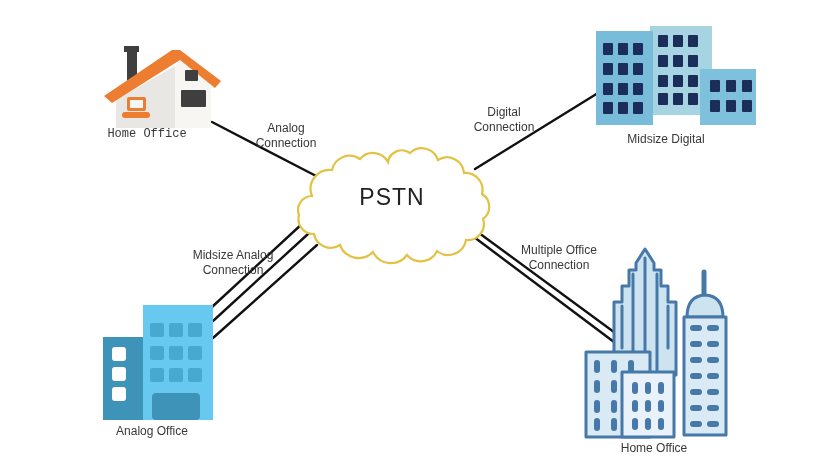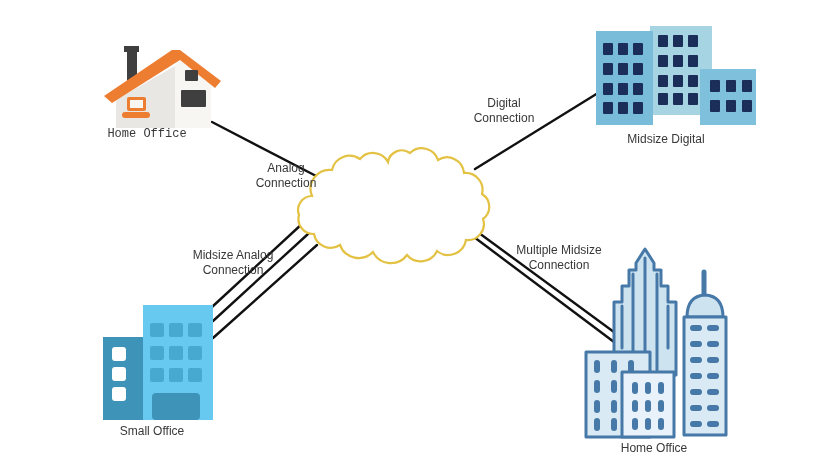--- a/index.html
+++ b/index.html
@@ -194,30 +194,31 @@
         <rect x="632" y="400" width="6" height="12" rx="3"></rect>
           <rect x="645" y="400" width="6" height="12" rx="3"></rect>
           <rect x="658" y="400" width="6" height="12" rx="3"></rect>
         <rect x="632" y="418" width="6" height="12" rx="3"></rect>
           <rect x="645" y="418" width="6" height="12" rx="3"></rect>
           <rect x="658" y="418" width="6" height="12" rx="3"></rect>
       </g>
     </g>
   </svg>
 
+  <div class="pstn">PSTN</div>
 
   <div class="lbl" style="left:97px;top:127px;width:100px;font-family:Liberation Mono, monospace;">Home Office</div>
 
   <div class="lbl" style="left:601px;top:132px;width:130px;">Midsize Digital</div>
 
-  <div class="lbl" style="left:92px;top:424px;width:120px;">Small Office</div>
+  <div class="lbl" style="left:92px;top:424px;width:120px;">Analog Office</div>
 
   <div class="lbl" style="left:594px;top:441px;width:120px;">Home Office</div>
 
-  <div class="lbl" style="left:246px;top:121px;width:80px;margin-top:40px;">Analog Connection</div>
-
-  <div class="lbl" style="left:464px;top:96px;width:80px;">Digital Connection</div>
+  <div class="lbl" style="left:246px;top:121px;width:80px;">Analog Connection</div>
+
+  <div class="lbl" style="left:464px;top:105px;width:80px;">Digital Connection</div>
 
   <div class="lbl" style="left:168px;top:248px;width:130px;">Midsize Analog Connection</div>
 
-  <div class="lbl" style="left:494px;top:243px;width:130px;">Multiple Midsize Connection</div>
+  <div class="lbl" style="left:494px;top:243px;width:130px;">Multiple Office Connection</div>
 
 </div>
 
 </body></html>

